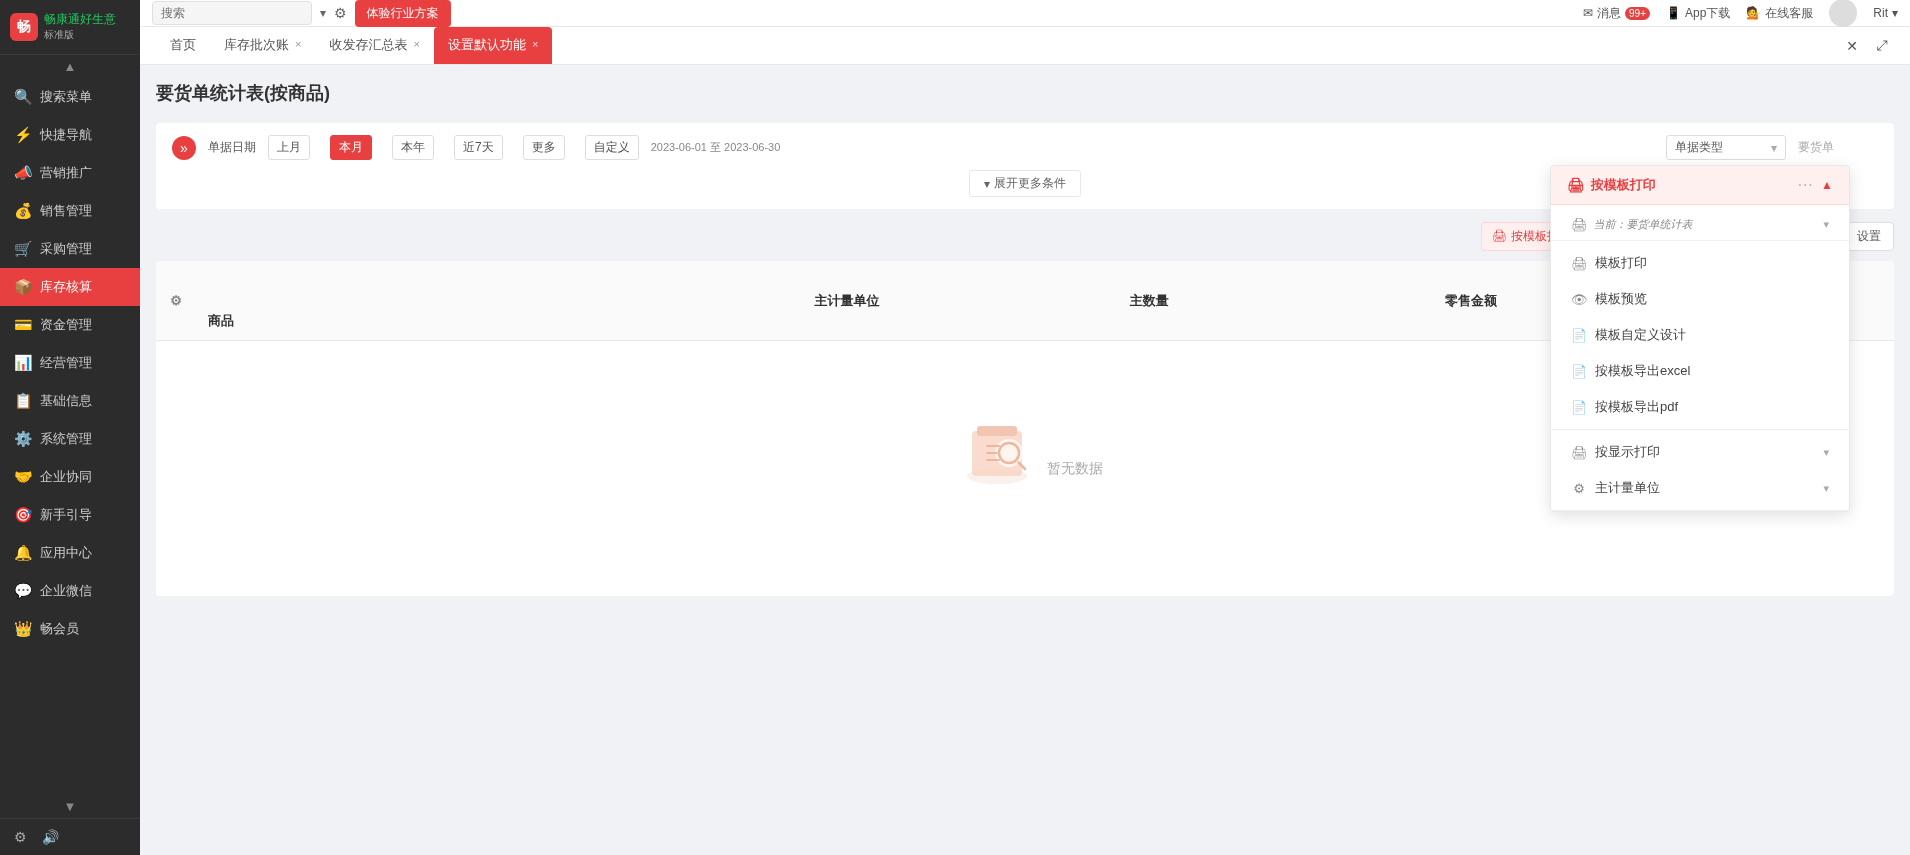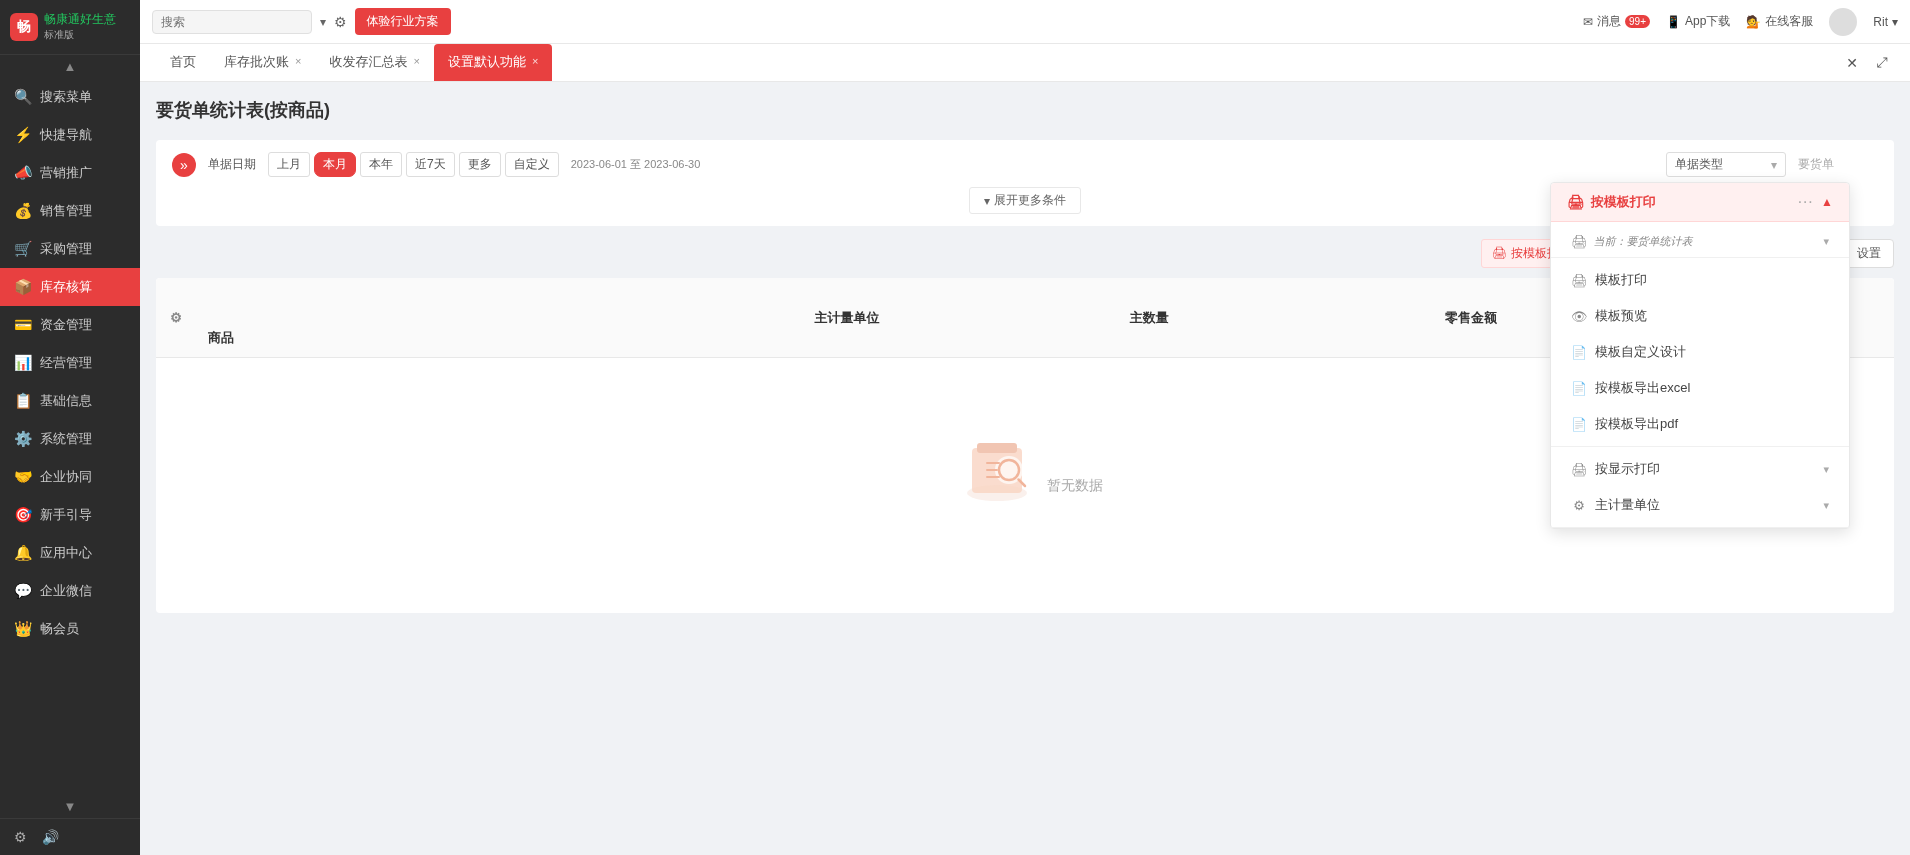--- a/index.html
+++ b/index.html
@@ -81,21 +81,21 @@
       flex: 1;
       display: flex;
       flex-direction: column;
       height: 100%;
       overflow: hidden;
     }
 
     
     .topbar {
       background: #fff;
-      height: 44px;
+      height: 27px;
       display: flex;
       align-items: center;
       padding: 0 12px;
       border-bottom: 1px solid #e8e8e8;
       gap: 8px;
       flex-shrink: 0;
     }
     .topbar-search {
       background: #f5f5f5;
       border: 1px solid #e0e0e0;
@@ -242,36 +242,35 @@
       align-items: center;
       justify-content: center;
       cursor: pointer;
       font-size: 14px;
       flex-shrink: 0;
     }
     .filter-label { color: #555; font-size: 12px; }
     .date-btns {
       display: flex;
       align-items: center;
-      gap: 4px;
+      gap: 20px;
     }
     .date-btn {
       padding: 3px 8px;
       border: 1px solid #ddd;
       border-radius: 3px;
       font-size: 12px;
       cursor: pointer;
       color: #555;
       background: #fff;
     }
     .date-btn.active {
       background: #e84040;
       color: #fff;
       border-color: #e84040;
-      border-radius: 7px;
     }
     .date-range {
       font-size: 11px;
       color: #888;
     }
     .filter-select {
       display: flex;
       align-items: center;
       border: 1px solid #ddd;
       border-radius: 3px;

